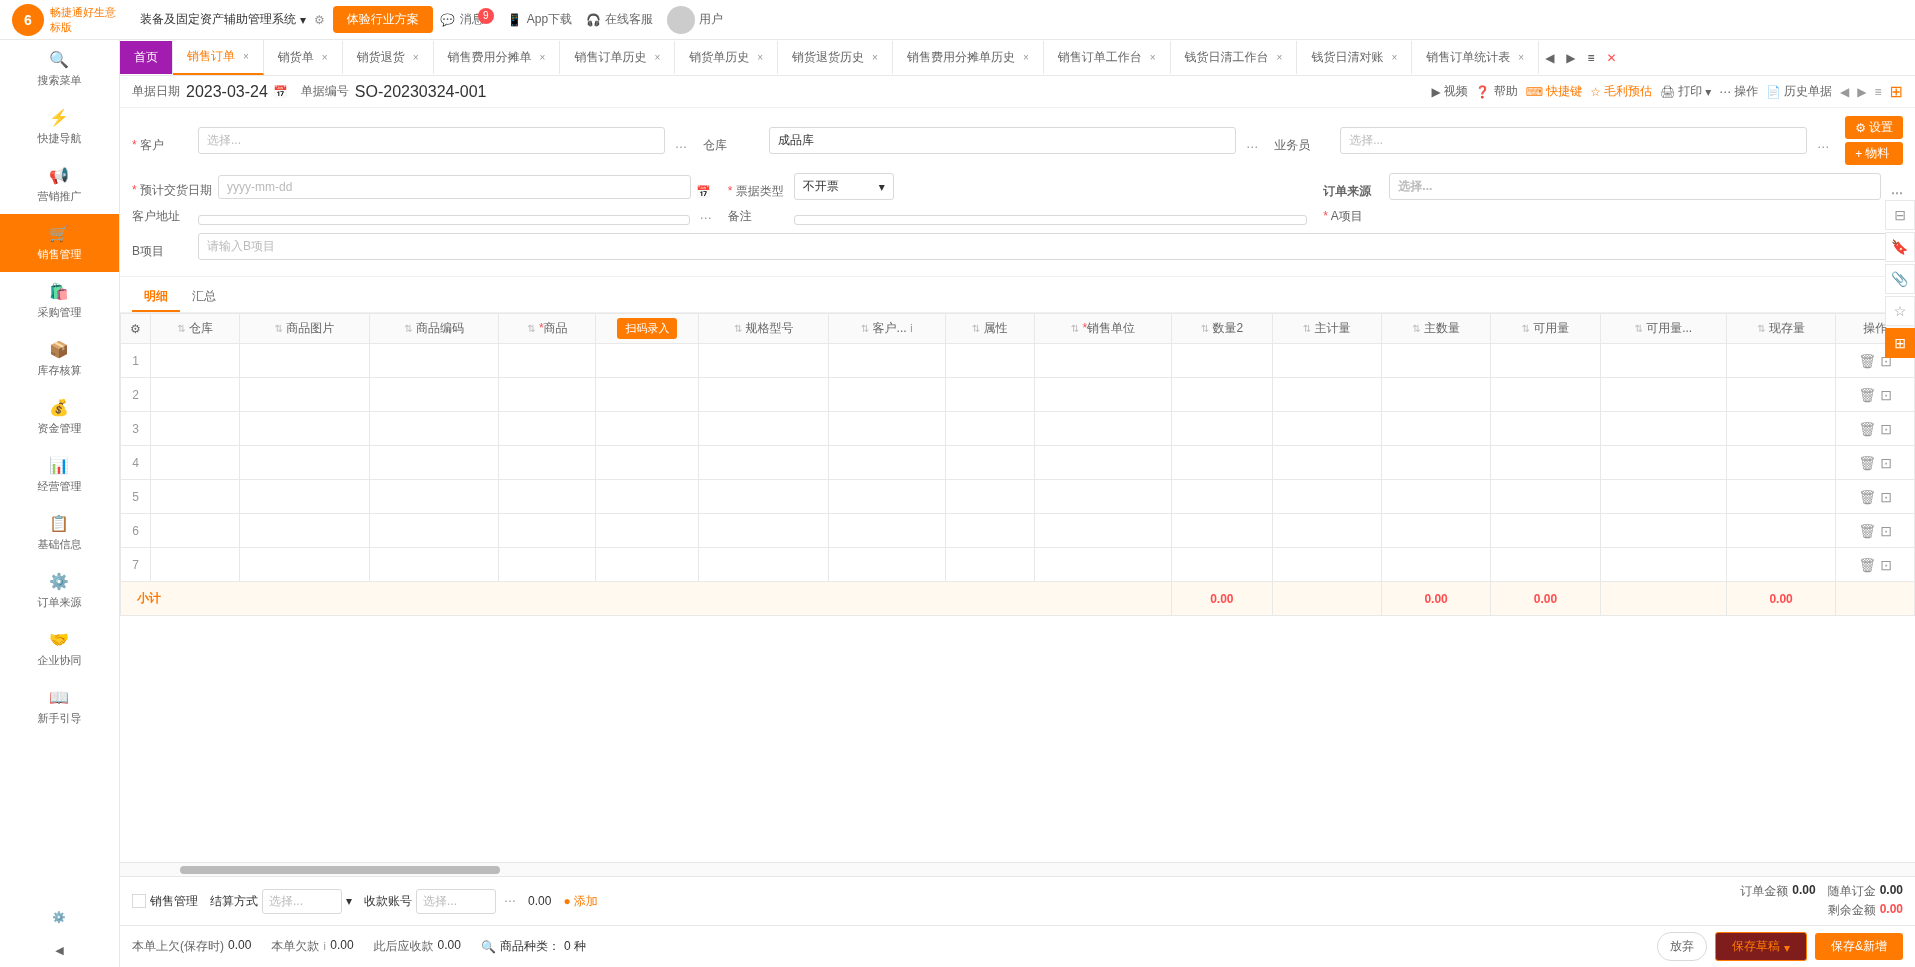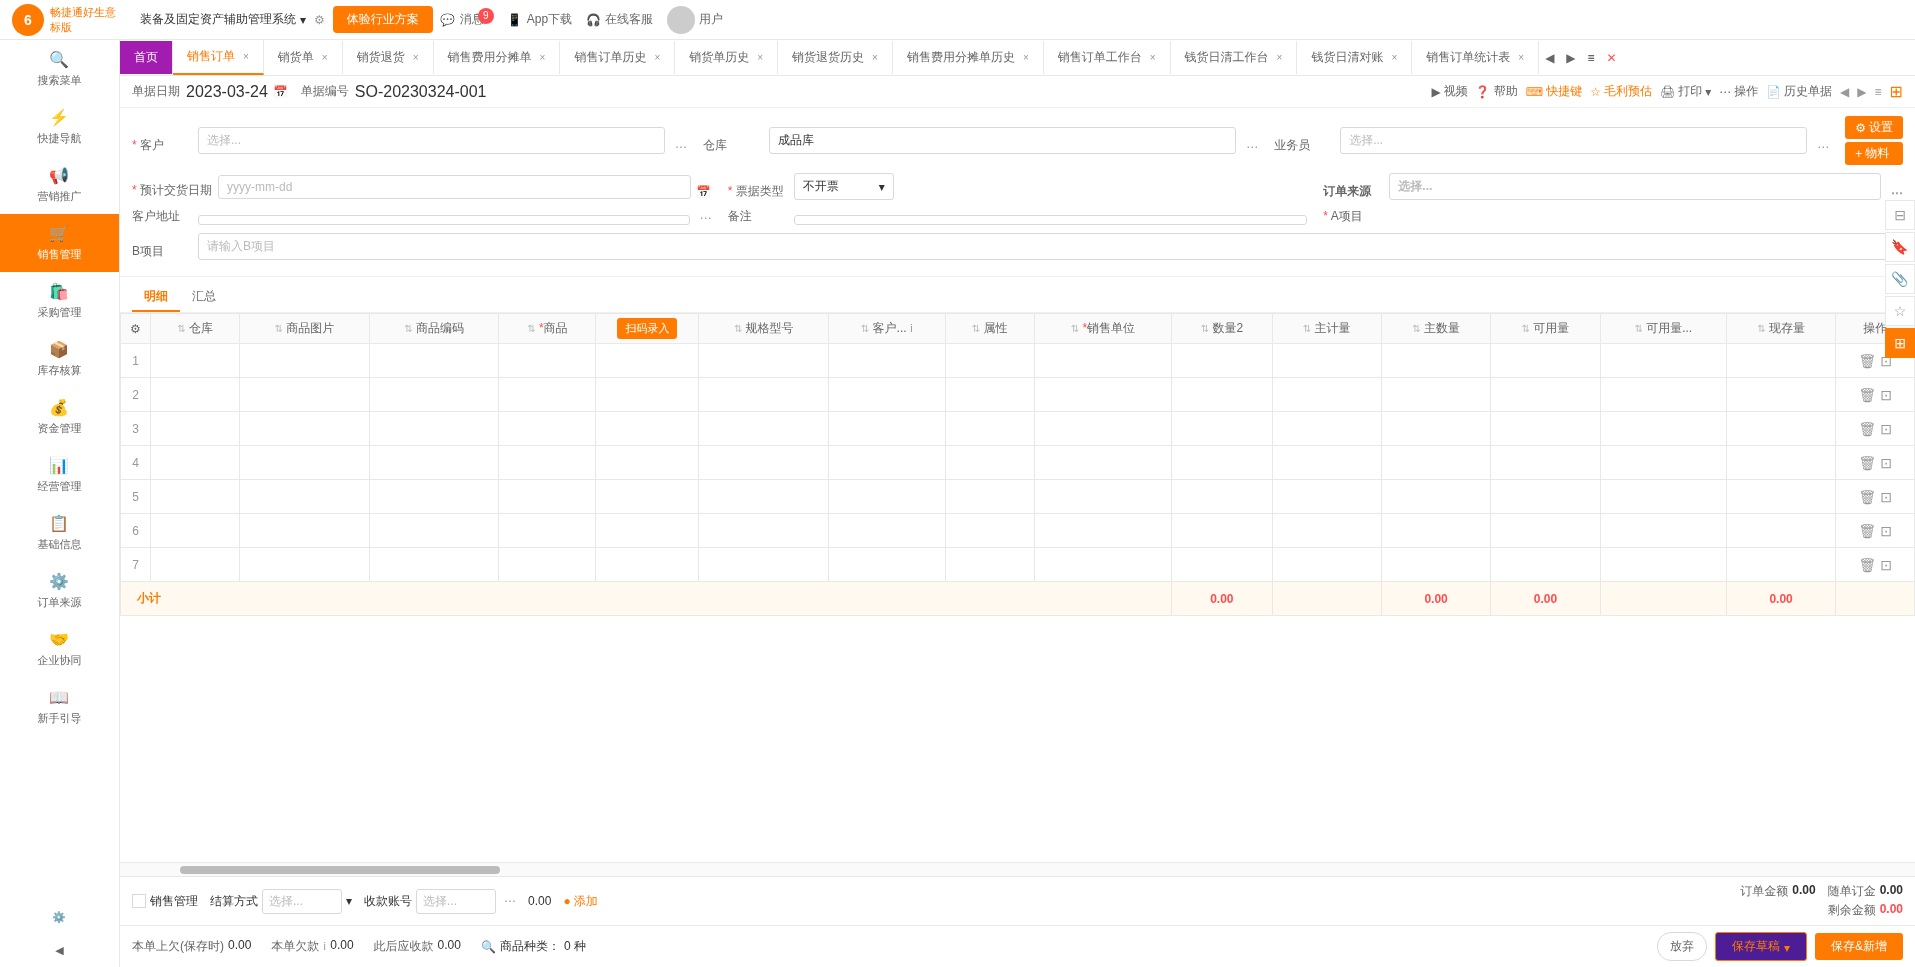--- a/index.html
+++ b/index.html
@@ -101,21 +101,21 @@
     .summary-label { color: #666; }
     .summary-value { color: #333; font-weight: bold; }
     .summary-value.highlight { color: #ff4d4f; }
 
     
     .status-bar { display: flex; align-items: center; padding: 6px 12px; border-top: 1px solid #e8e8e8; background: #fff; flex-shrink: 0; gap: 20px; }
     .status-item { display: flex; gap: 4px; font-size: 12px; color: #666; }
     .status-value { color: #333; }
     .status-actions { margin-left: auto; display: flex; gap: 8px; align-items: center; }
     .btn-discard { border: 1px solid #d9d9d9; background: #fff; padding: 5px 12px; border-radius: 14px; cursor: pointer; font-size: 12px; color: #666; }
-    .btn-save-draft { border: 1px solid #ff7a00; background: #4c1d95; color: #ff7a00; padding: 5px 16px; border-radius: 3px; cursor: pointer; font-size: 12px; display: flex; align-items: flex-end; gap: 4px; }
+    .btn-save-draft { border: 1px solid #ff7a00; background: #7f1d1d; color: #ff7a00; padding: 5px 16px; border-radius: 3px; cursor: pointer; font-size: 12px; display: flex; align-items: flex-end; gap: 4px; }
     .btn-save-new { background: #ff7a00; color: white; border: none; padding: 5px 16px; border-radius: 3px; cursor: pointer; font-size: 12px; }
     .product-count { display: flex; align-items: center; gap: 4px; }
 
     
     .right-float { position: fixed; right: 0; top: 200px; display: flex; flex-direction: column; gap: 2px; z-index: 100; }
     .float-btn { width: 30px; height: 30px; background: #fff; border: 1px solid #e8e8e8; display: flex; align-items: center; justify-content: center; cursor: pointer; color: #999; font-size: 14px; }
     .float-btn.active { background: #ff7a00; color: white; border-color: #ff7a00; }
   </style>
 </head>
 <body>

